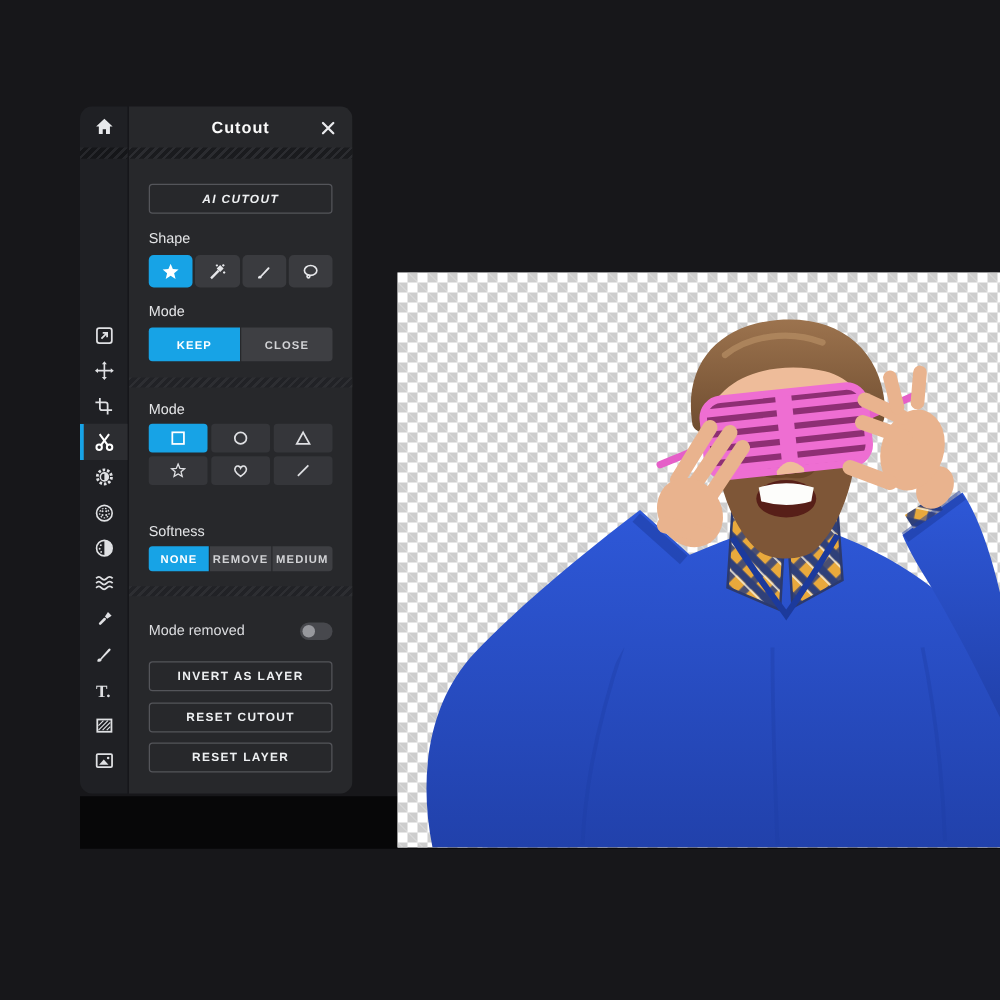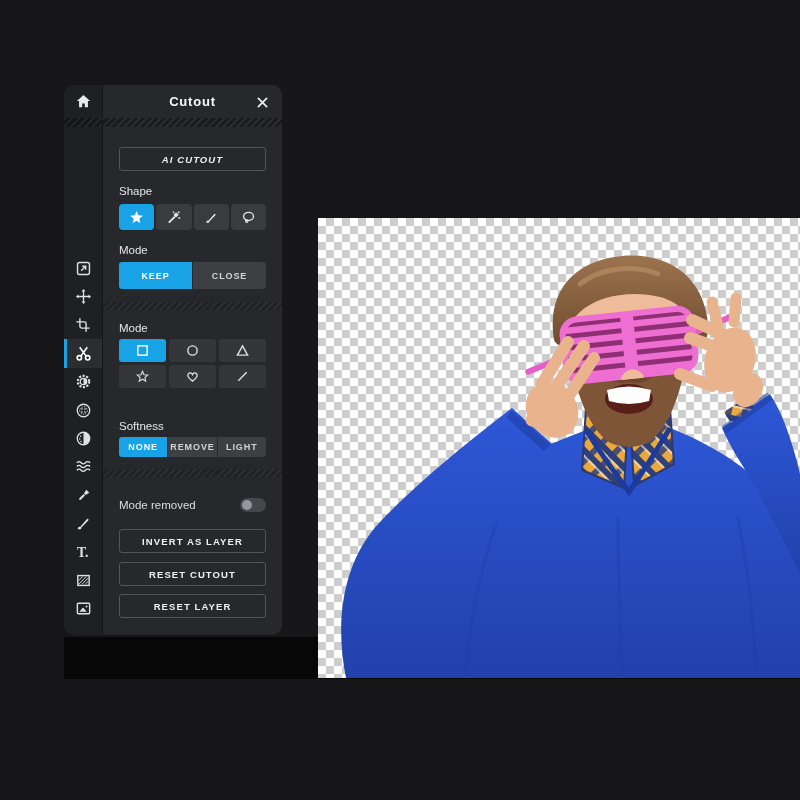--- a/index.html
+++ b/index.html
@@ -346,21 +346,21 @@
           <svg width="13" height="13" viewBox="0 0 14 14" stroke="#dfe0e3" stroke-width="1.5">
               <path d="M2.5,11.5 L11.5,2.5"></path>
             </svg>
         </button>
       </div>
 
       <div class="seclabel soft-l">Softness</div>
       <div class="seg soft">
         <button class="sel">NONE</button>
         <button>REMOVE</button>
-        <button>LIGHT</button>
+        <button>MEDIUM</button>
       </div>
 
       <div class="hatch-inner" style="margin-top:12px"></div>
 
       <div class="hintrow">
         <span class="hintlabel">Mode removed</span>
         <button class="toggle">
             <span class="knob"></span>
           </button>
       </div>

